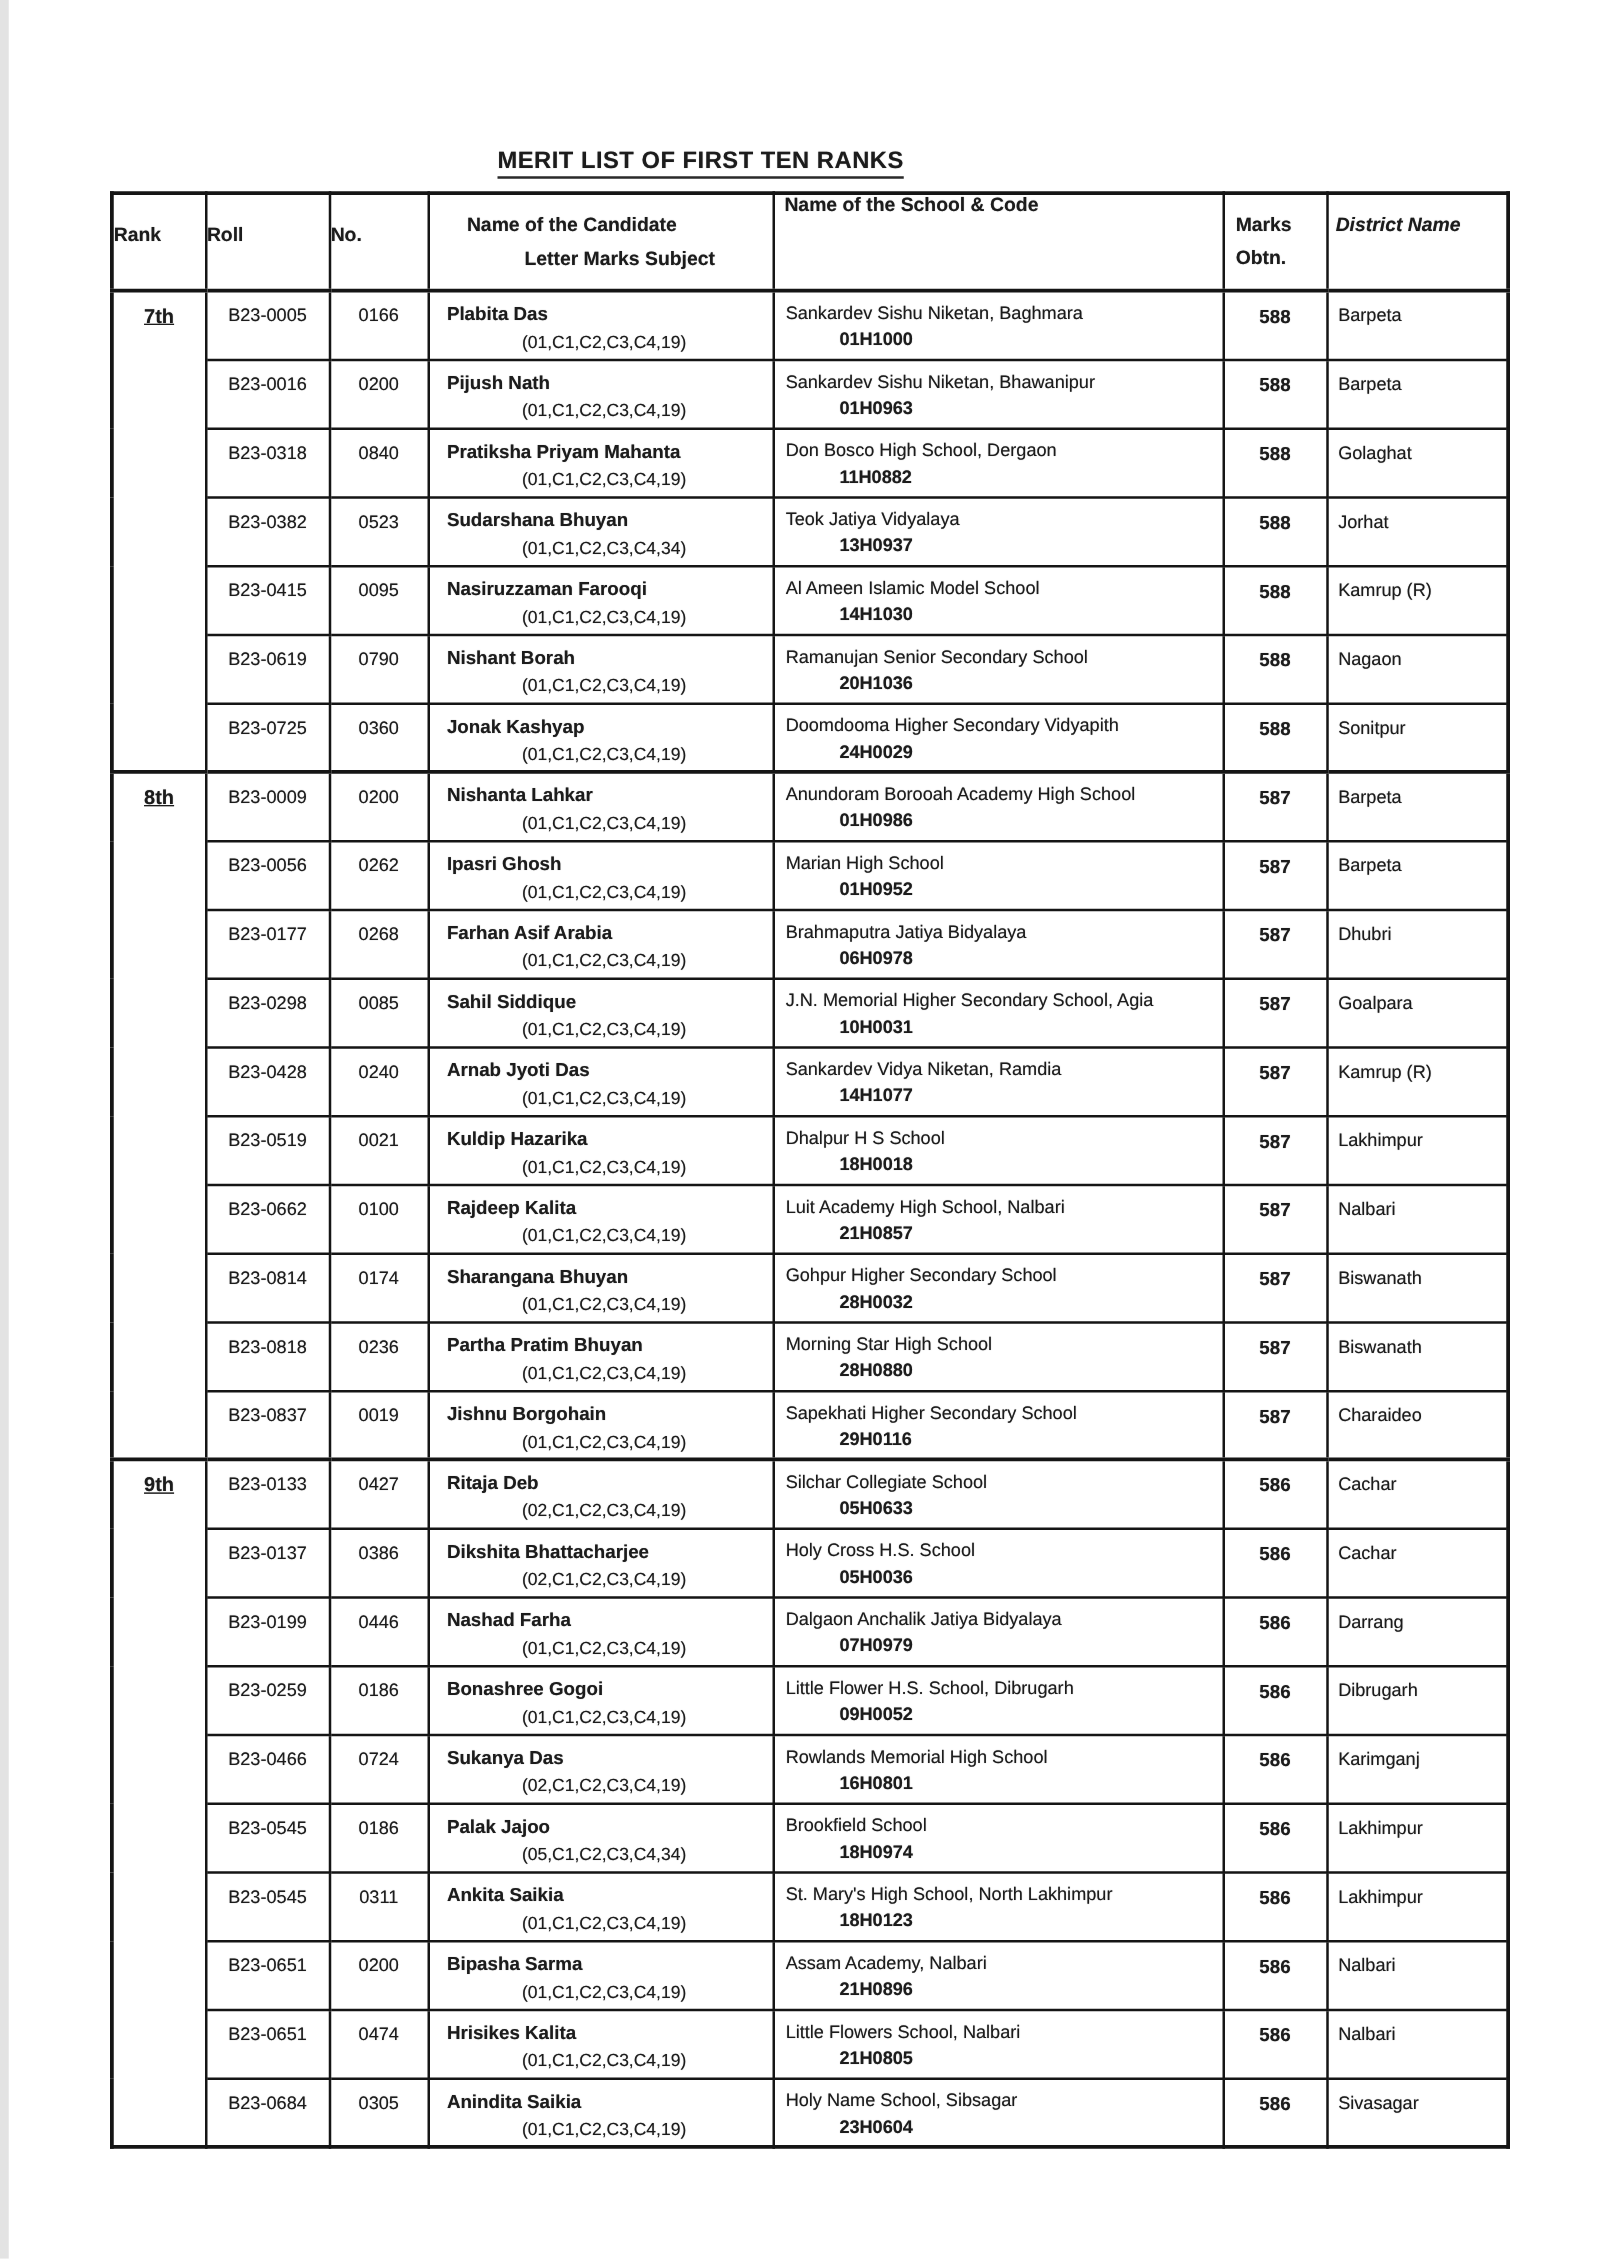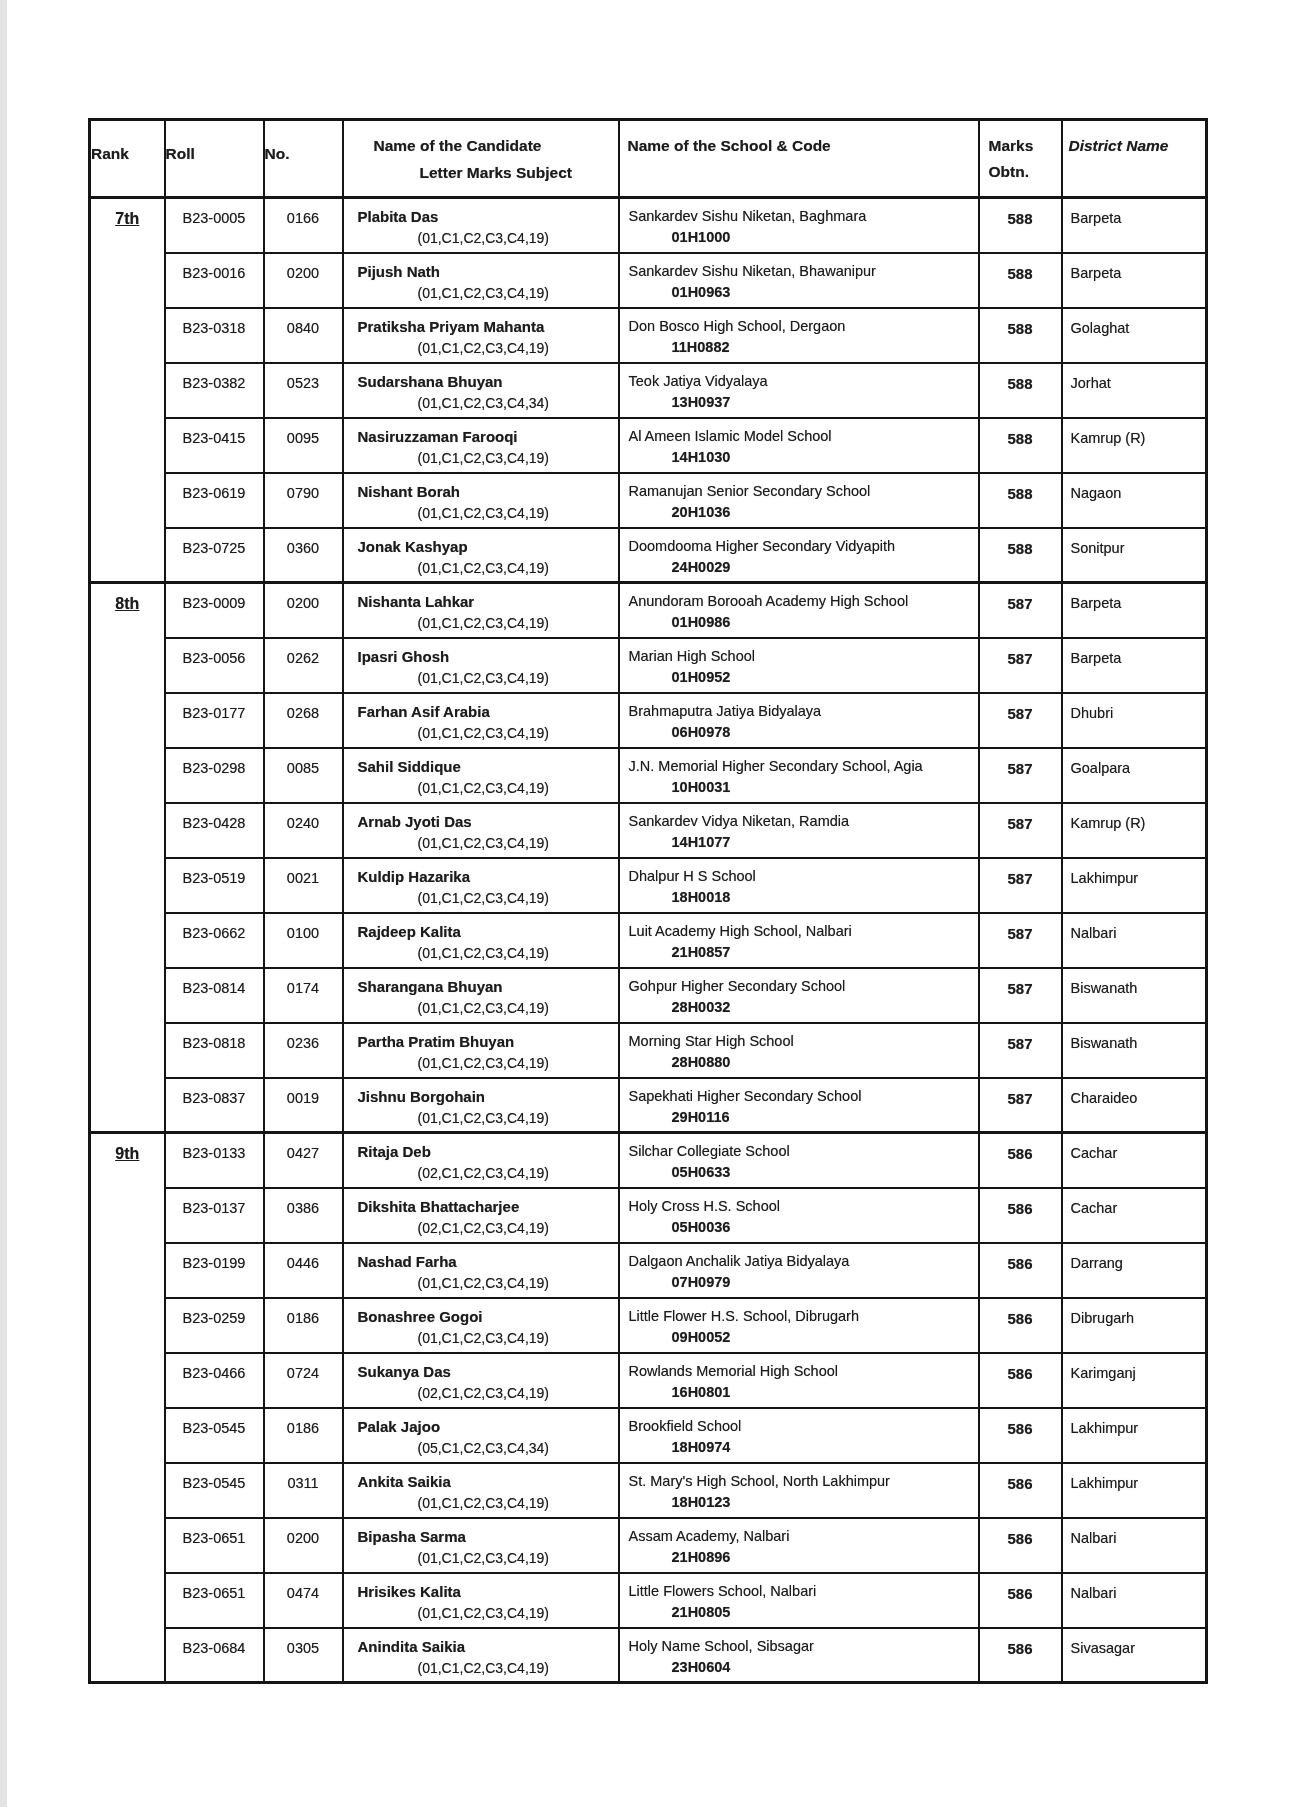--- a/index.html
+++ b/index.html
@@ -60,21 +60,21 @@
   thead tr{height:78px;}
   tbody tr{height:55px;}
   tr.group-start td{border-top:3px solid var(--border);}
   th{
     font-size:15.5px;font-weight:700;text-align:left;
   }
   .h-center{padding-top:24px;text-align:left;}
   .h-cand{padding-top:16px;}
   .h-cand .h-line1{padding-left:30px;}
   .h-cand .h-line2{padding-left:76px;margin-top:9px;}
-  .h-school{padding-top:16px;padding-left:8px;}
+  .h-school{padding-left:8px;}
   .h-marks{padding-top:16px;padding-left:9px;}
   .h-marks div+div{margin-top:8px;}
   .h-district{padding-top:16px;padding-left:6px;font-style:italic;}
   .c-rank{
     font-weight:700;font-size:16px;text-align:center;padding-top:11px;text-decoration:underline;
   }
   .c-roll{font-size:14.5px;text-align:center;padding-top:11px;}
   .c-no{font-size:14.5px;text-align:center;padding-top:11px;}
   .c-cand{font-size:15px;}
   .cand-name{font-weight:700;padding:9px 0 0 14px;white-space:nowrap;}
@@ -85,20 +85,23 @@
   .c-marks{font-weight:700;font-size:15px;text-align:center;padding-top:11px;}
   .c-district{font-size:14.5px;padding:11px 0 0 8px;white-space:nowrap;}
 </style>
 </head>
 <body>
 
 <div class="page">
   <div class="edge-strip"></div>
 
   <div class="titles">
+    <div class="subtitle-wrap">
+      <span class="subtitle">MERIT LIST OF FIRST TEN RANKS</span>
+    </div>
   </div>
 
   <table class="merit-table">
     <colgroup>
       <col style="width:75px">
         <col style="width:99px">
         <col style="width:79px">
       <col style="width:276px">
         <col style="width:360px">
         <col style="width:83px">

